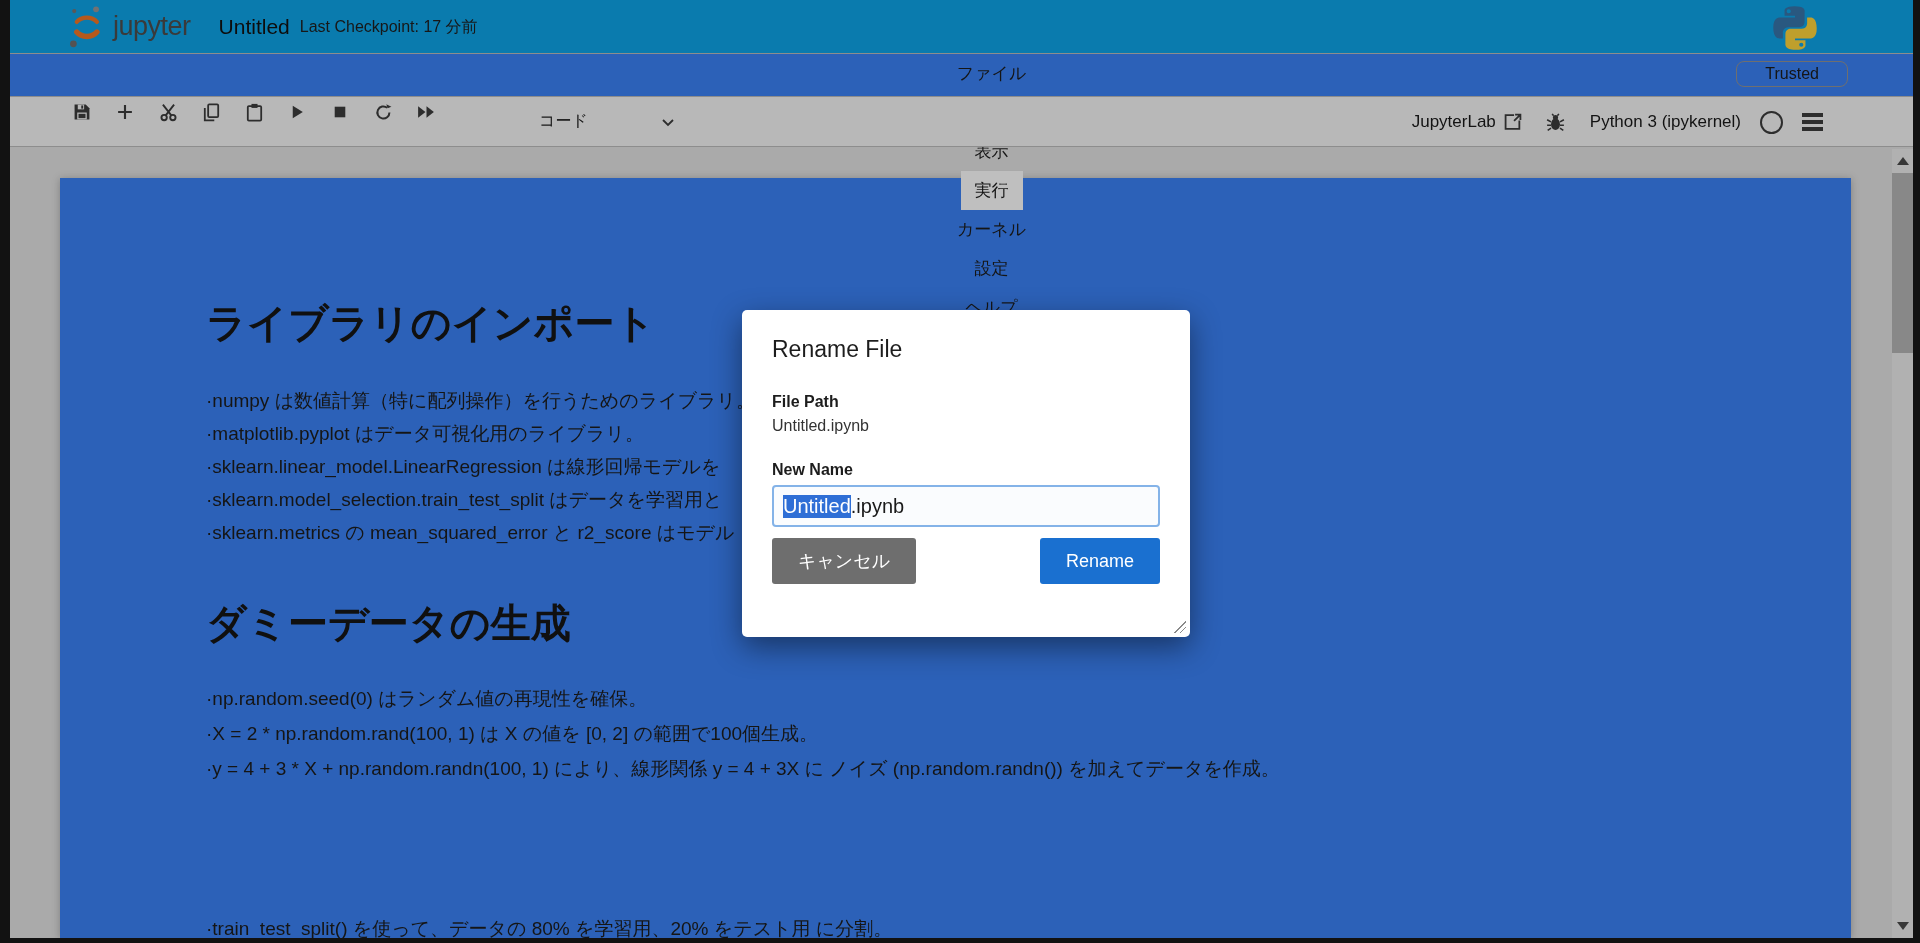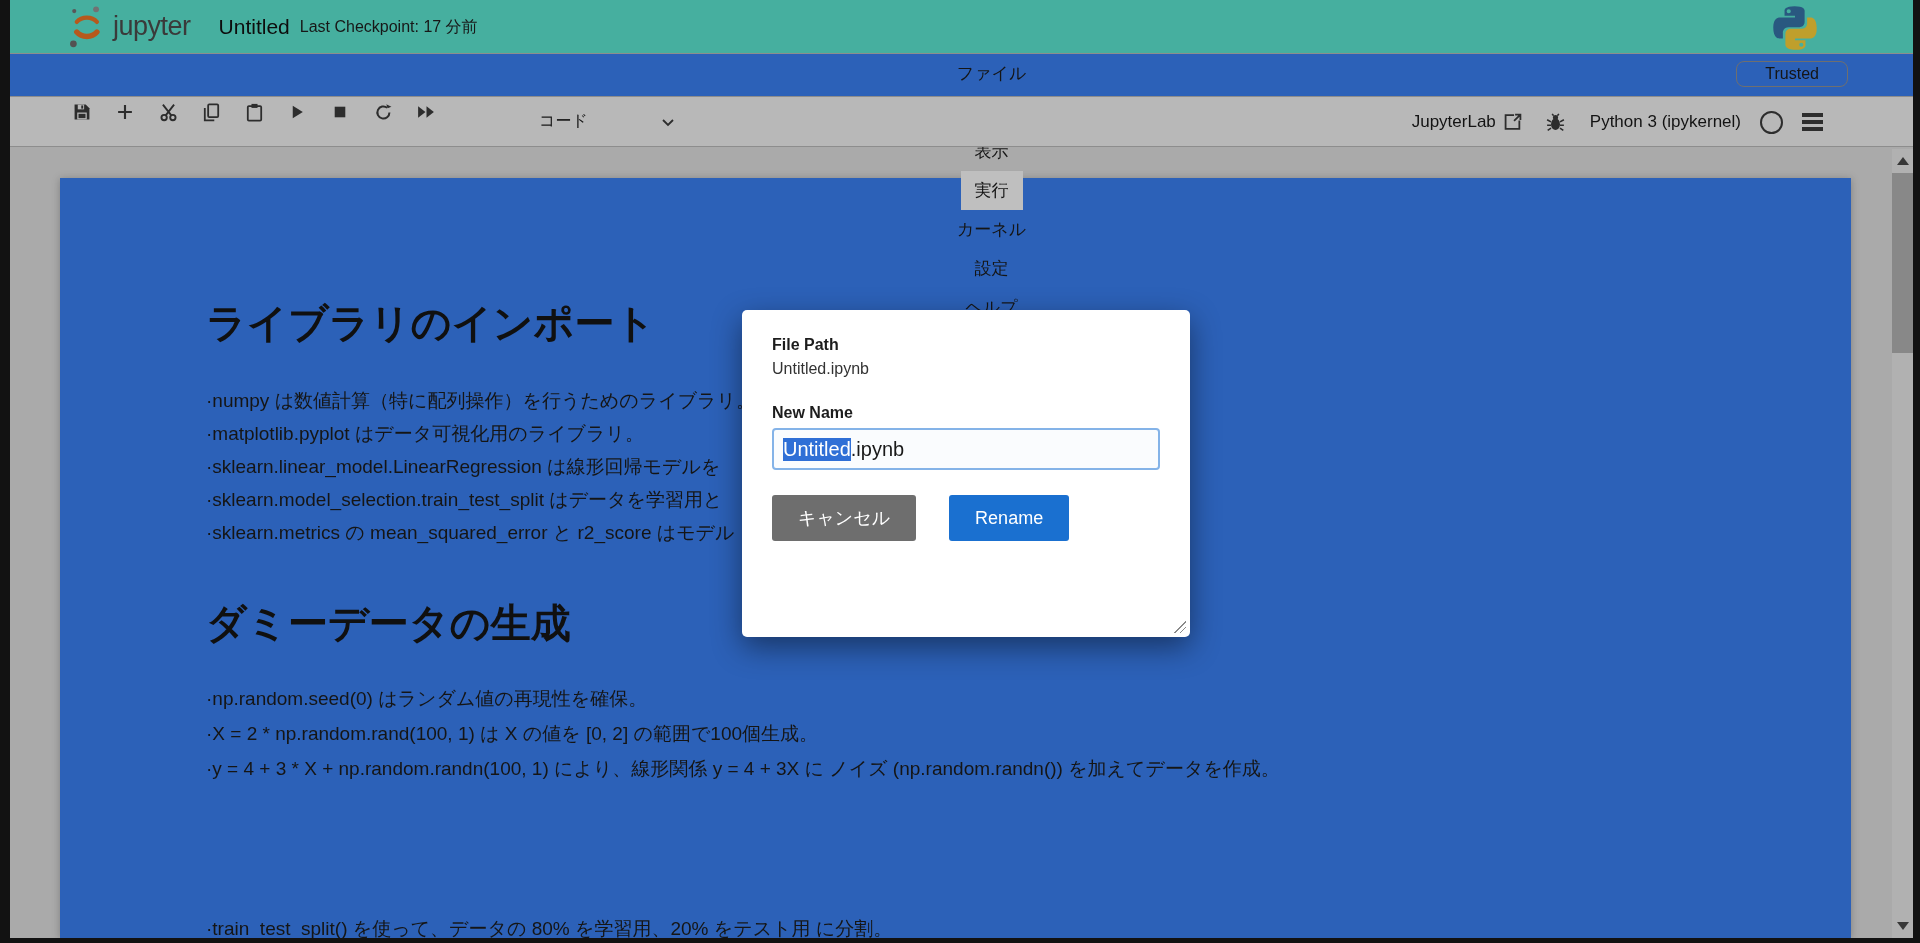--- a/index.html
+++ b/index.html
@@ -2,21 +2,21 @@
 <html><head>
 <meta charset="utf-8">
 <style>
   * { margin:0; padding:0; box-sizing:border-box; }
   html,body { width:1920px; height:943px; overflow:hidden; background:#121212;
               font-family:"Liberation Sans","DejaVu Sans",sans-serif; }
   .frame { position:relative; width:1920px; height:943px; background:#121212; }
   .app { position:absolute; left:10px; top:0; width:1903px; height:938px; background:#e3e3e3; overflow:hidden; }
 
   
-  .topbar { position:relative; height:54px; background:#5eead4; border-bottom:1px solid #bdbdbd;
+  .topbar { position:relative; height:54px; background:#0ea5e9; border-bottom:1px solid #bdbdbd;
             display:flex; align-items:center; padding-left:55px; z-index:2; }
   .logo { display:flex; align-items:center; cursor:pointer; }
   .logo-text { font-size:27px; color:#4e4e4e; letter-spacing:-0.5px; margin-left:6px; }
   .nb-title { font-size:21px; color:#121212; margin-left:28px; }
   .checkpoint { font-size:16px; color:#1f1f1f; margin-left:10px; margin-top:2px; }
   .pylogo { position:absolute; right:95px; top:5px; width:46px; height:46px; }
 
   
   .menubar { position:relative; height:43px; background:#3b82f6; border-bottom:1px solid #bdbdbd;
              display:flex; align-items:center; padding-left:60px; z-index:2;flex-direction:column; }
@@ -63,21 +63,21 @@
   .overlay { position:absolute; left:0; top:0; right:0; bottom:0; background:rgba(0,0,0,0.25); z-index:50; }
   .dialog { position:absolute; left:742px; top:310px; width:448px; height:327px; background:#ffffff;
             border-radius:5px; box-shadow:0 10px 30px rgba(0,0,0,0.45); z-index:100;
             padding:26px 30px 0 30px; }
   .dlg-title { font-size:23px; color:#1d1d1d; margin-bottom:30px; }
   .dlg-label { font-size:16px; font-weight:600; color:#1d1d1d; margin-bottom:6px; }
   .dlg-value { font-size:16px; color:#333333; margin-bottom:26px; }
   .dlg-input { margin-top:2px; height:42px; border:2px solid #84b3e8; border-radius:4px; background:#fafcfe;
                font-size:20px; color:#1a1a1a; display:flex; align-items:center; padding-left:9px; cursor:text; }
   .dlg-input .sel { background:#2f6fd6; color:#ffffff; }
-  .dlg-actions { display:flex; justify-content:flex-start; gap:33px; margin-top:25px; }
+  .dlg-actions { display:flex; justify-content:space-between; gap:33px; margin-top:11px; }
   .btn { border:none; border-radius:3px; font-size:18px; color:#ffffff; padding:11px 26px;
          cursor:pointer; font-family:inherit; }
   .btn-cancel { background:#6e6e6e; }
   .btn-accept { background:#1a70d0; }
   .resize-handle { position:absolute; right:4px; bottom:4px; width:12px; height:12px;
       background:linear-gradient(135deg, transparent 0 50%, #8a8a8a 50% 57%, transparent 57% 72%, #8a8a8a 72% 79%, transparent 79%); }
   svg { display:block; }
 </style>
 </head>
 <body>
@@ -232,20 +232,21 @@
         <div class="sb-btn down">
             <div class="tri-down"></div>
           </div>
       </div>
     </div>
 
     <div class="overlay"></div>
   </div>
 
   <div class="dialog">
+    <div class="dlg-title">Rename File</div>
     <div class="dlg-label">File Path</div>
     <div class="dlg-value">Untitled.ipynb</div>
     <div class="dlg-label">New Name</div>
     <div class="dlg-input">
       <span class="sel">Untitled</span>
         <span>.ipynb</span>
     </div>
     <div class="dlg-actions">
       <button class="btn btn-cancel">キャンセル</button>
       <button class="btn btn-accept">Rename</button>

